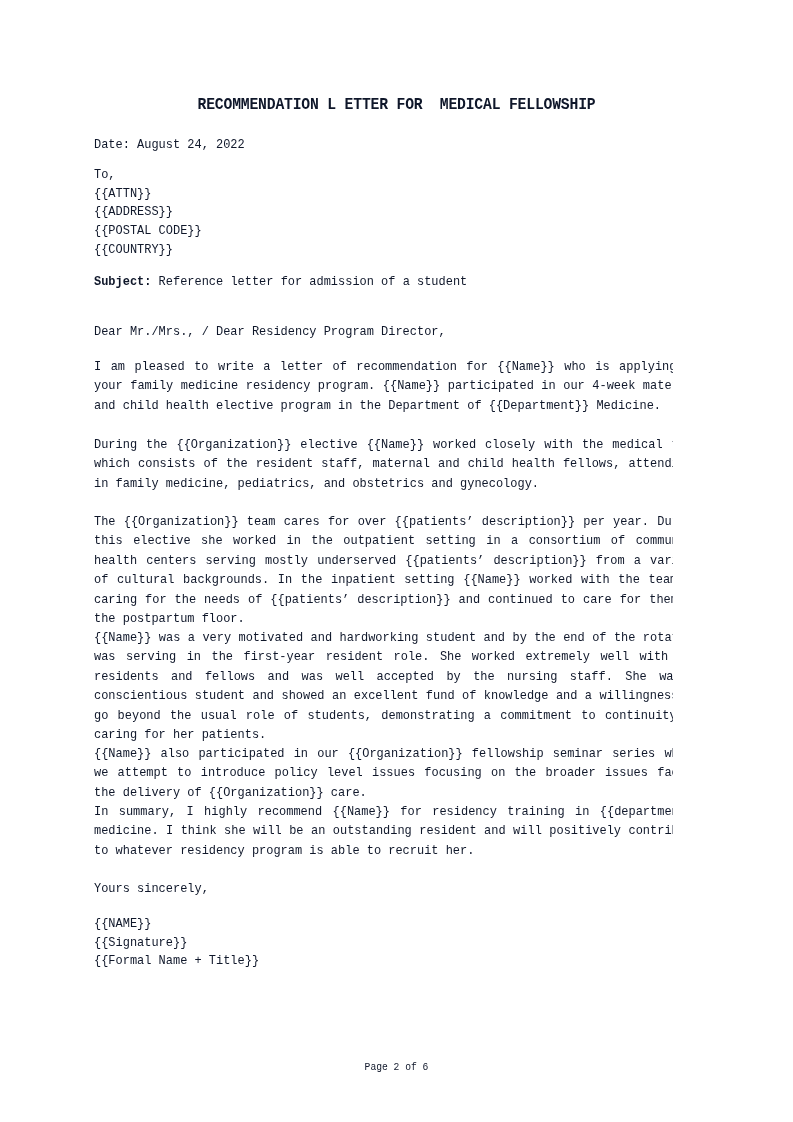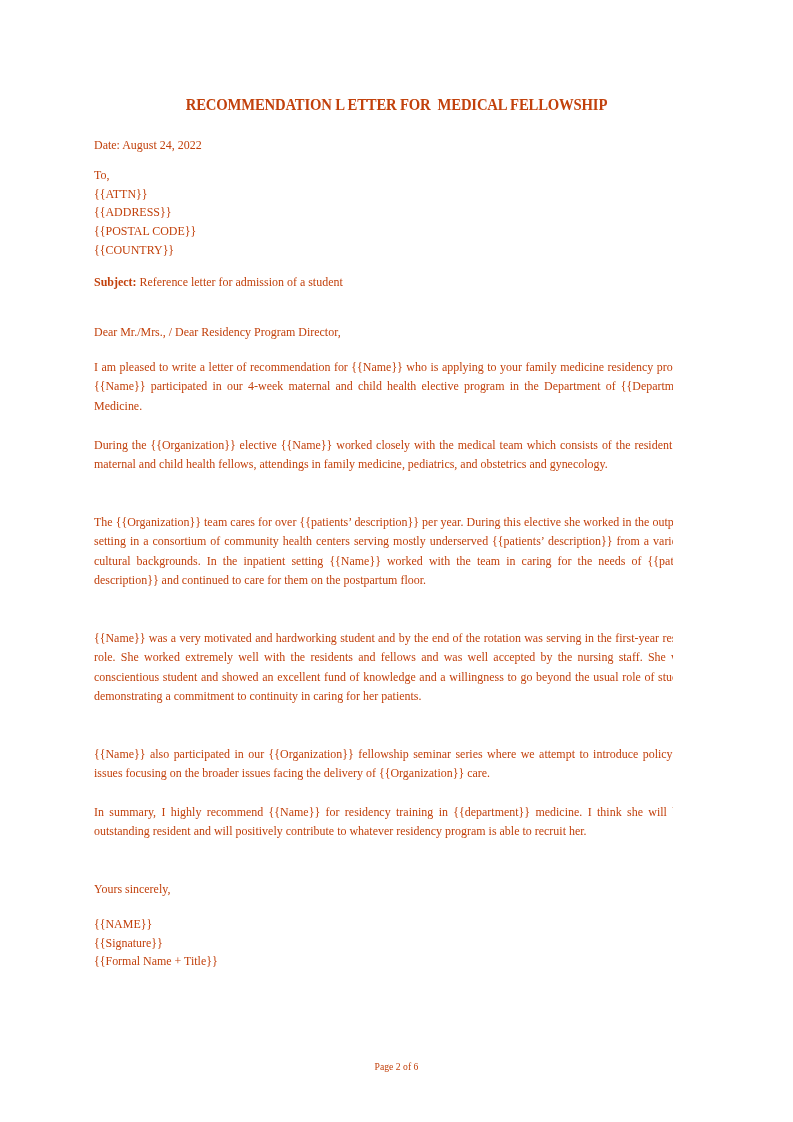--- a/index.html
+++ b/index.html
@@ -6,22 +6,22 @@
     margin: 0;
     padding: 0;
     background: #ffffff;
   }
   .page {
     position: relative;
     width: 673px;
     height: 1122px;
     background: #ffffff;
     overflow: hidden;
-    color: #c2410c;
-    font-family: Liberation Serif, serif;
+    color: #0f172a;
+    font-family: Liberation Mono, monospace;
   }
   .title {
     position: absolute;
     top: 96px;
     left: 0;
     width: 793px;
     text-align: center;
     font-weight: bold;
     font-size: 16px;
     letter-spacing: -0.2px;

